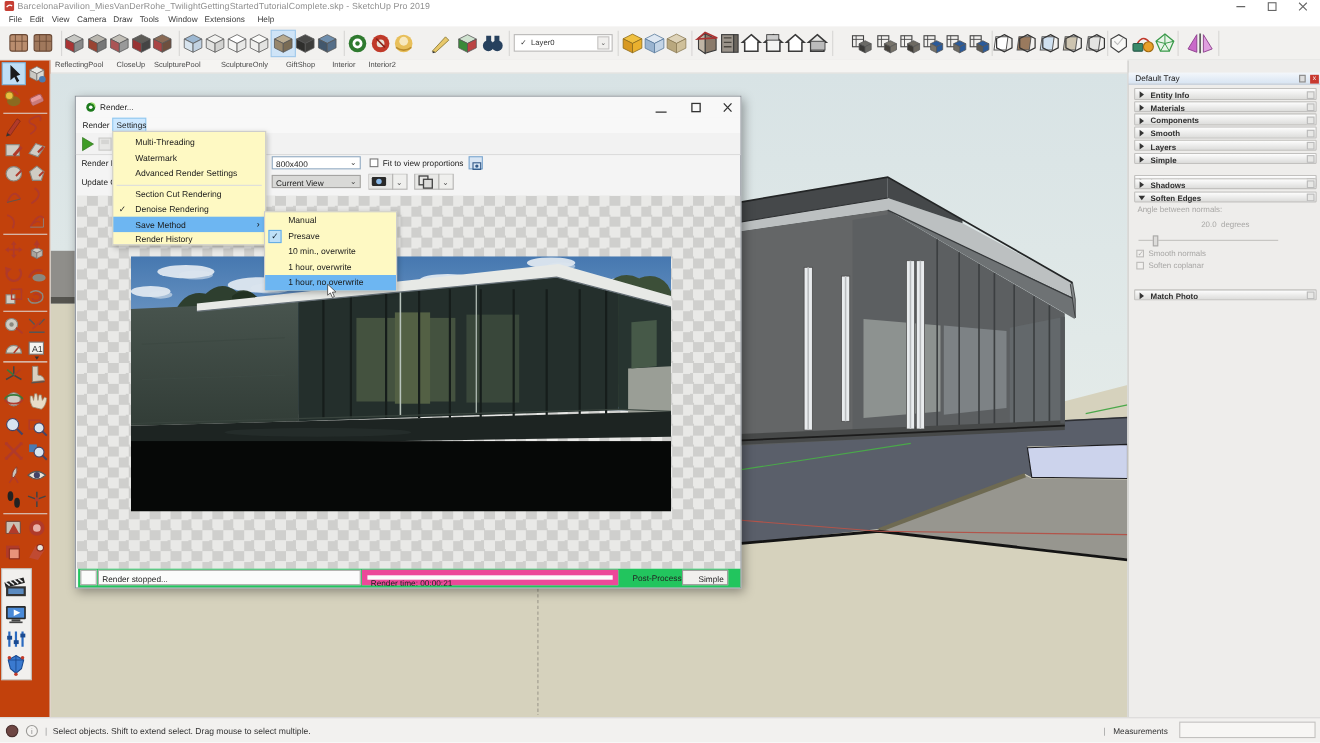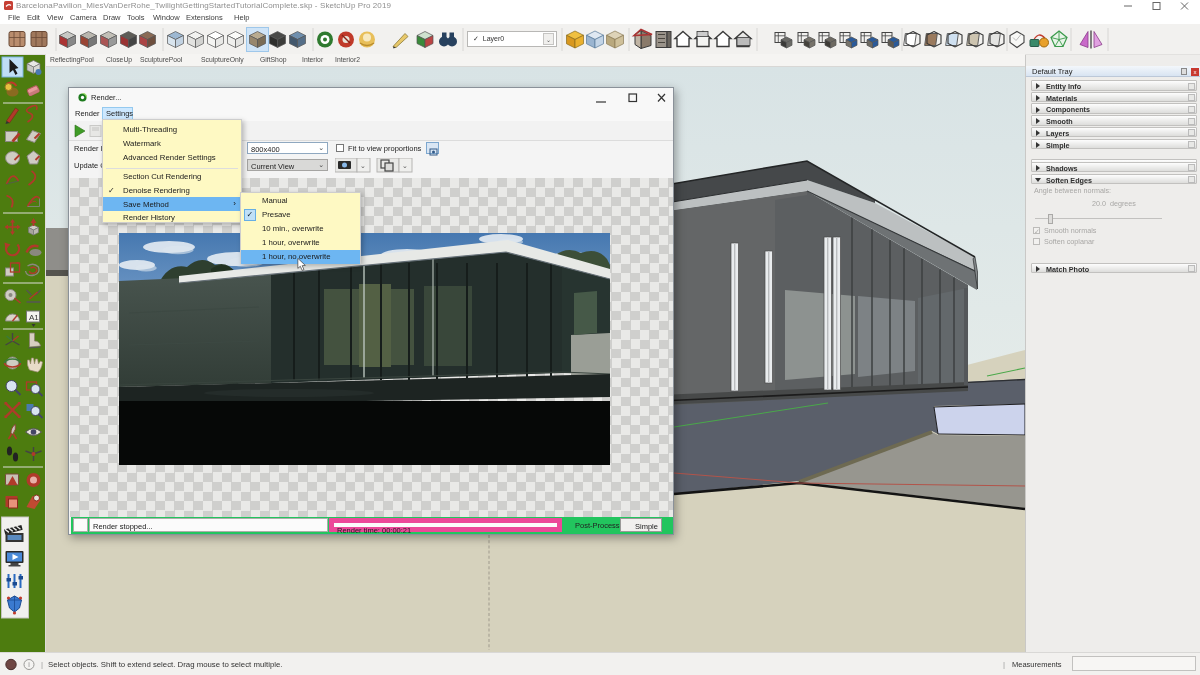--- a/index.html
+++ b/index.html
@@ -8,21 +8,21 @@
   .abs { position:absolute; }
   #stage { position:relative; width:956px; height:675px; }
   
   #titlebar { left:0; top:0; width:1200px; height:11px; background:#ffffff; }
   #titlebar .txt { position:absolute; left:16px; top:1px; font-size:8px; color:#8f8f8f; letter-spacing:0.1px; }
   #menubar { left:0; top:11px; width:1200px; height:13px; background:#ffffff; }
   #menubar span { position:absolute; top:2px; font-size:7.5px; color:#3d3d3d; }
   #toolbar { left:0; top:24px; width:1200px; height:31px; background:#f2f1ef; border-bottom:1px solid #e2e1df; }
   #tabsrow { left:46px; top:54px; width:979px; height:13px; background:#f5f4f2; border-bottom:1px solid #d8d7d5; }
   #tabsrow span { position:absolute; top:2px; font-size:6.8px; color:#4a4a4a; }
-  #lefttb { left:0; top:55px; width:46px; height:597px; background:#4d7c0f; border-right:1px solid #dddcda; }
+  #lefttb { left:0; top:55px; width:46px; height:597px; background:#c2410c; border-right:1px solid #dddcda; }
   #tray { left:1025px; top:55px; width:175px; height:597px; background:#eeedeb; border-left:1px solid #c9c8c6; }
   #statusbar { left:0; top:652px; width:1200px; height:23px; background:#f2f1ef; border-top:1px solid #d9d8d6; }
   
   .trayhdr { position:absolute; left:0px; top:11px; width:175px; height:11px;
     background:linear-gradient(#f3f7fb,#d8e4f2); border-bottom:1px solid #bcc8d8; }
   .trayhdr .t { position:absolute; left:6px; top:1px; font-size:7.5px; color:#222; }
   .sect { position:absolute; left:5px; width:166px; height:10.5px;
     background:linear-gradient(#fdfdfd,#dddddb); border:1px solid #c2c1bf; border-radius:1px; }
   .sect .arr { position:absolute; left:4px; top:2.2px; width:0; height:0;
     border-left:4px solid #333; border-top:3px solid transparent; border-bottom:3px solid transparent; }

